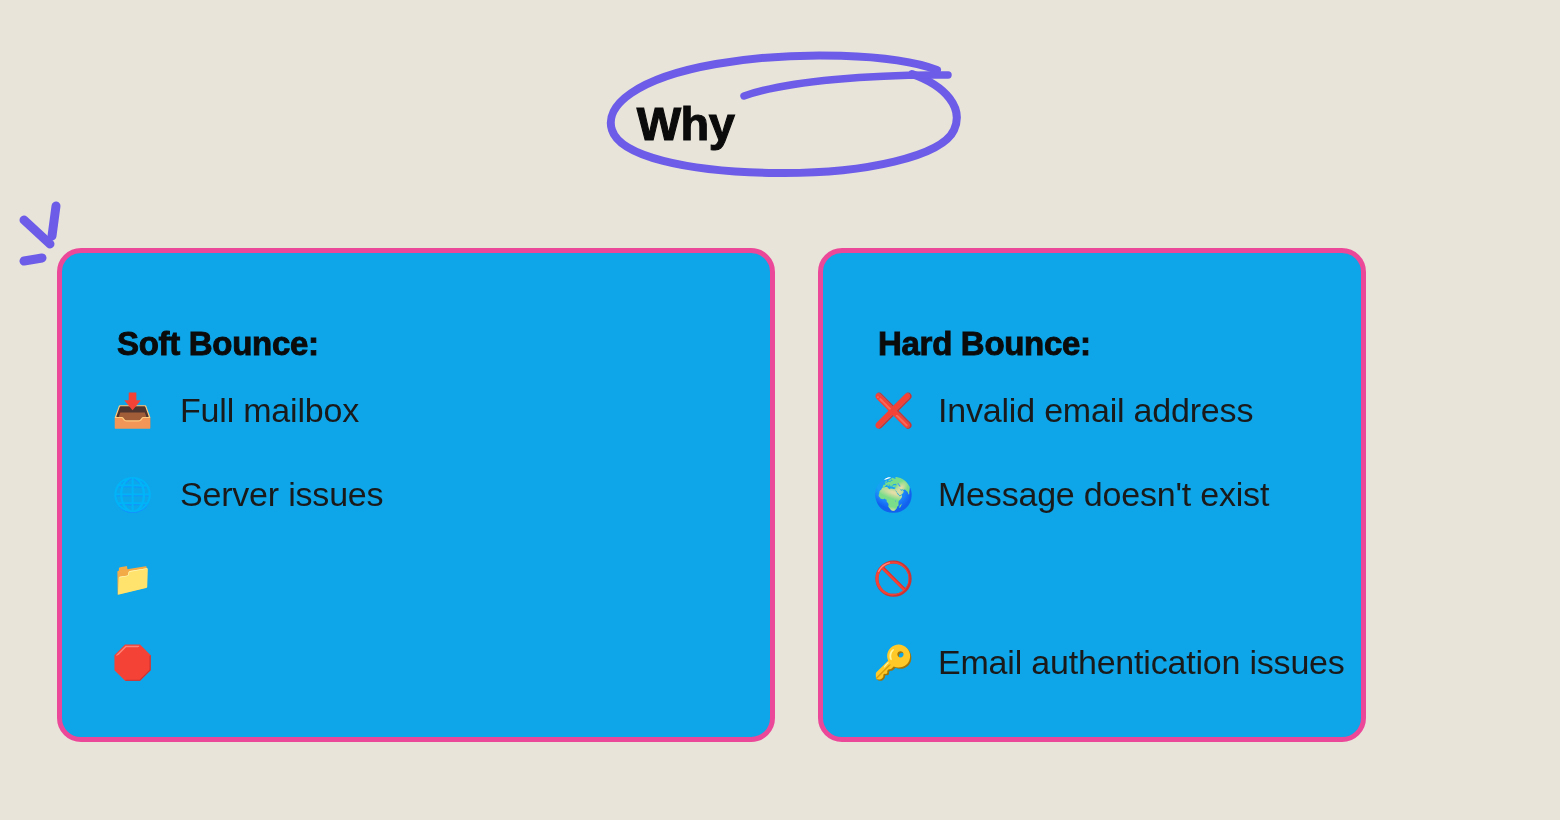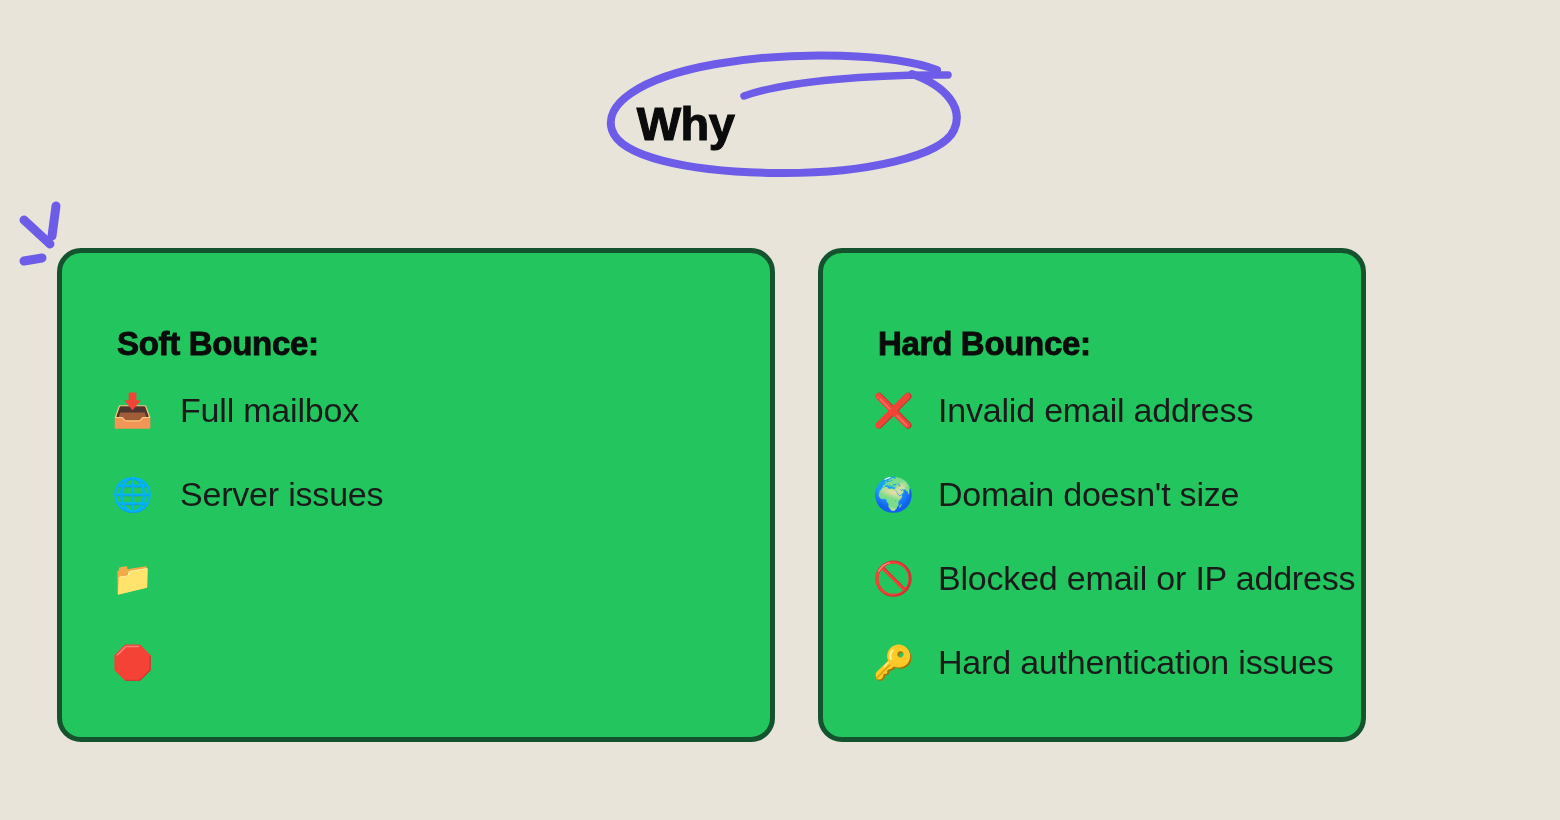--- a/index.html
+++ b/index.html
@@ -53,22 +53,22 @@
     width: 90px;
     height: 95px;
     pointer-events: none;
   }
 
   
   .card {
     position: absolute;
     top: 248px;
     height: 494px;
-    background: #22c55e;
-    border: 5px solid #14532d;
+    background: #0ea5e9;
+    border: 5px solid #ec4899;
     border-radius: 24px;
     box-sizing: border-box;
   }
   #card-soft  { left: 57px;  width: 718px; }
   #card-hard  { left: 818px; width: 548px; }
 
   .card-title {
     position: absolute;
     left: 55px;
     top: 45px;
@@ -158,24 +158,23 @@
 
 <section class="card" id="card-hard">
   <h2 class="card-title">Hard Bounce:</h2>
   <ul class="card-list">
     <li class="list-item">
       <span class="item-icon">❌</span>
       <span class="item-label">Invalid email address</span>
     </li>
     <li class="list-item">
       <span class="item-icon">🌍</span>
-      <span class="item-label">Domain doesn't size</span>
+      <span class="item-label">Message doesn't exist</span>
     </li>
     <li class="list-item">
       <span class="item-icon">🚫</span>
-      <span class="item-label">Blocked email or IP address</span>
     </li>
     <li class="list-item">
       <span class="item-icon">🔑</span>
-      <span class="item-label">Hard authentication issues</span>
+      <span class="item-label">Email authentication issues</span>
     </li>
   </ul>
 </section>
 
 </body></html>

